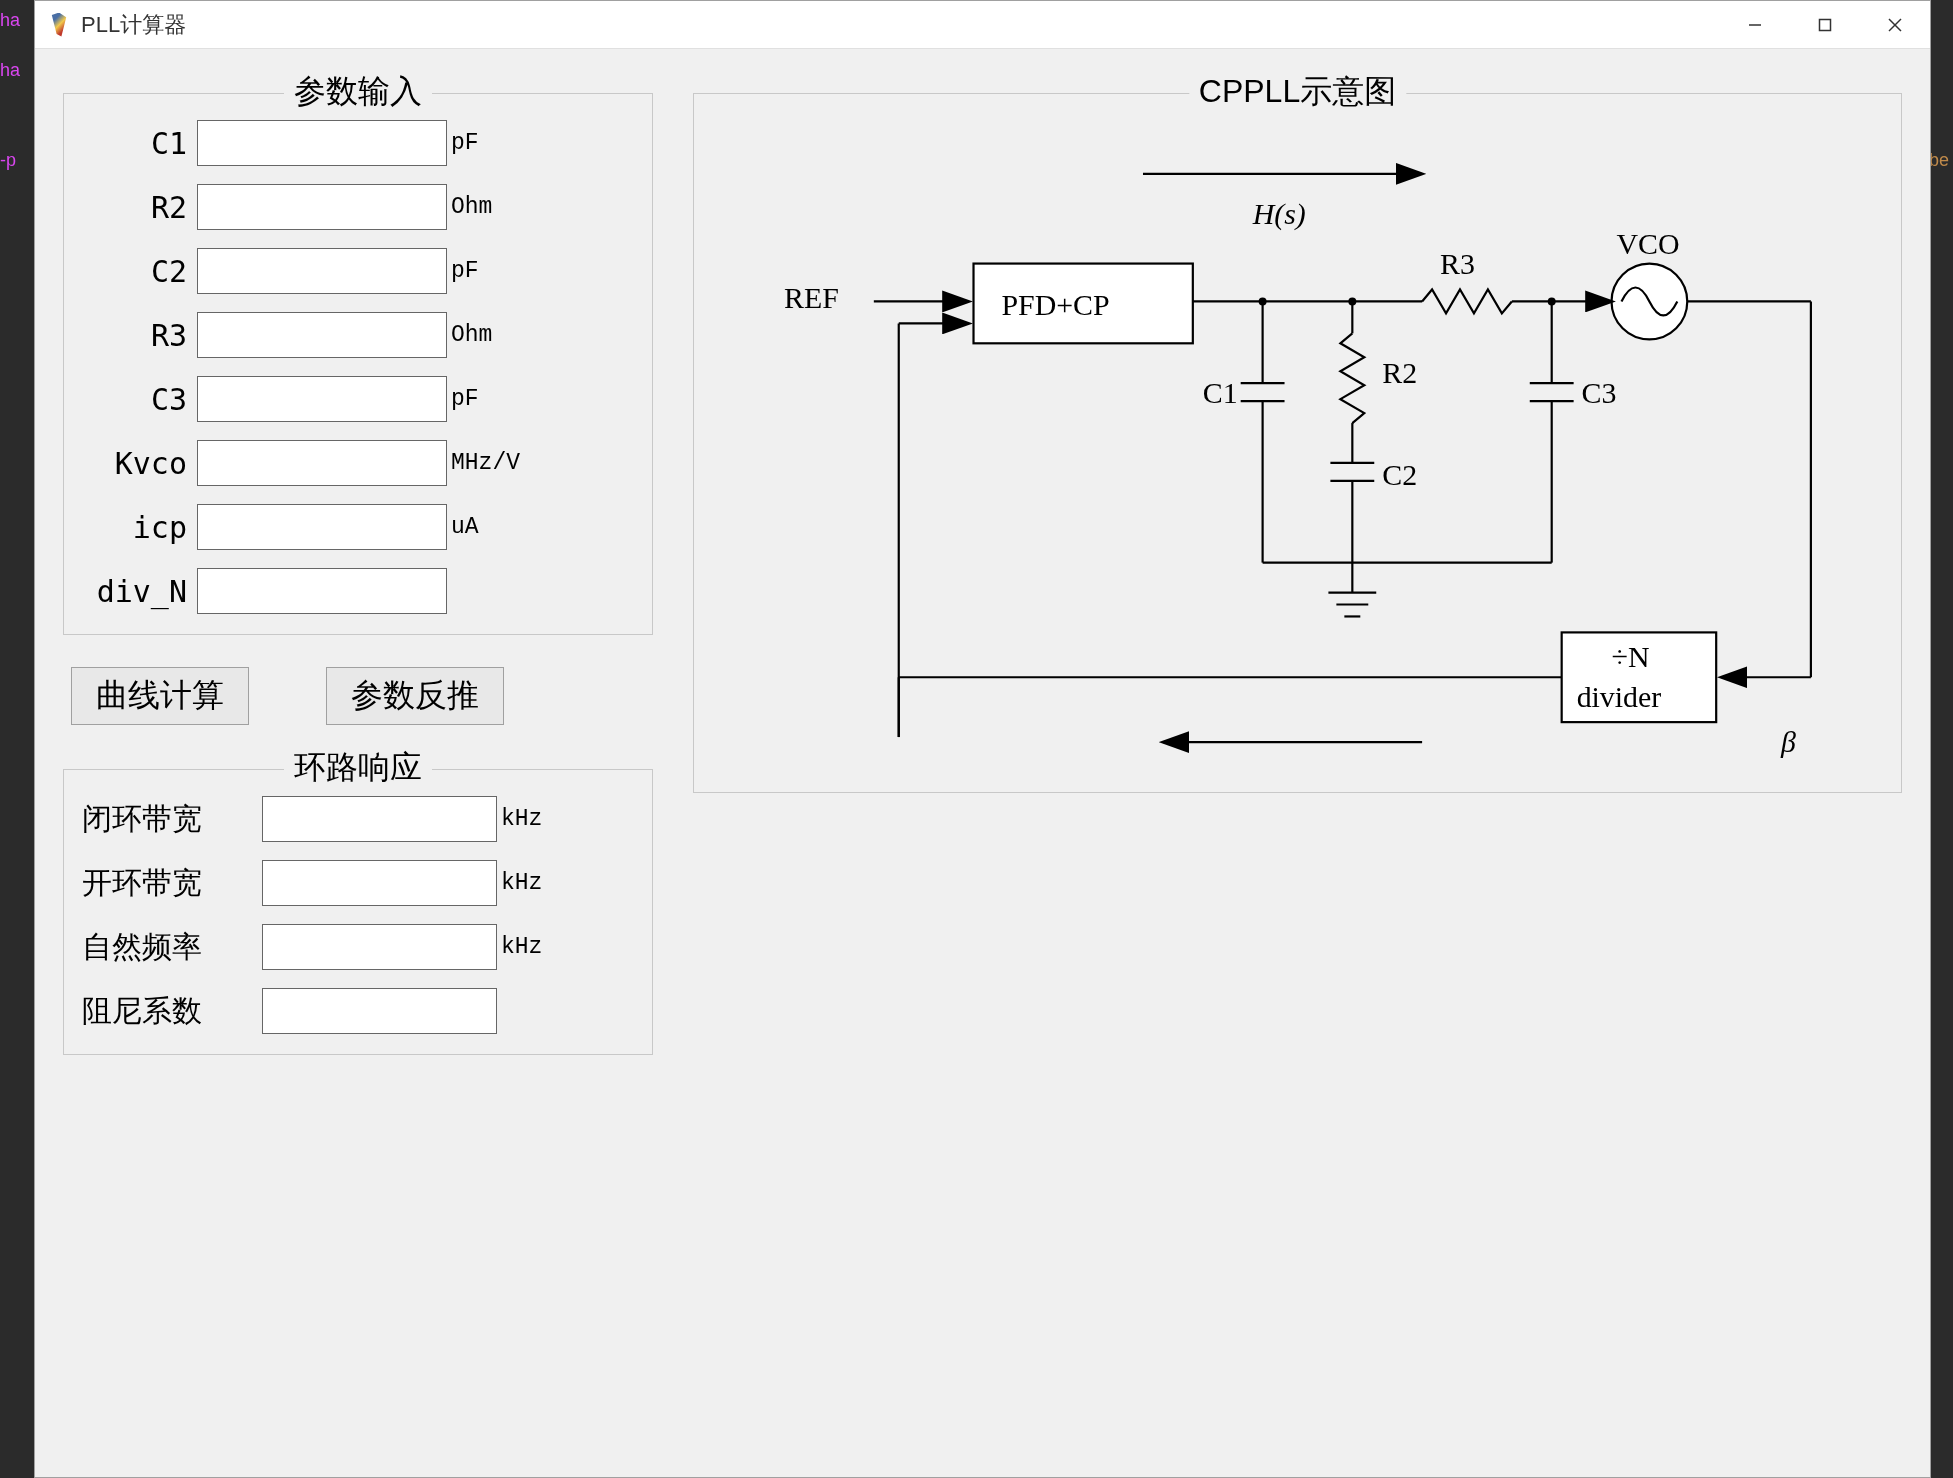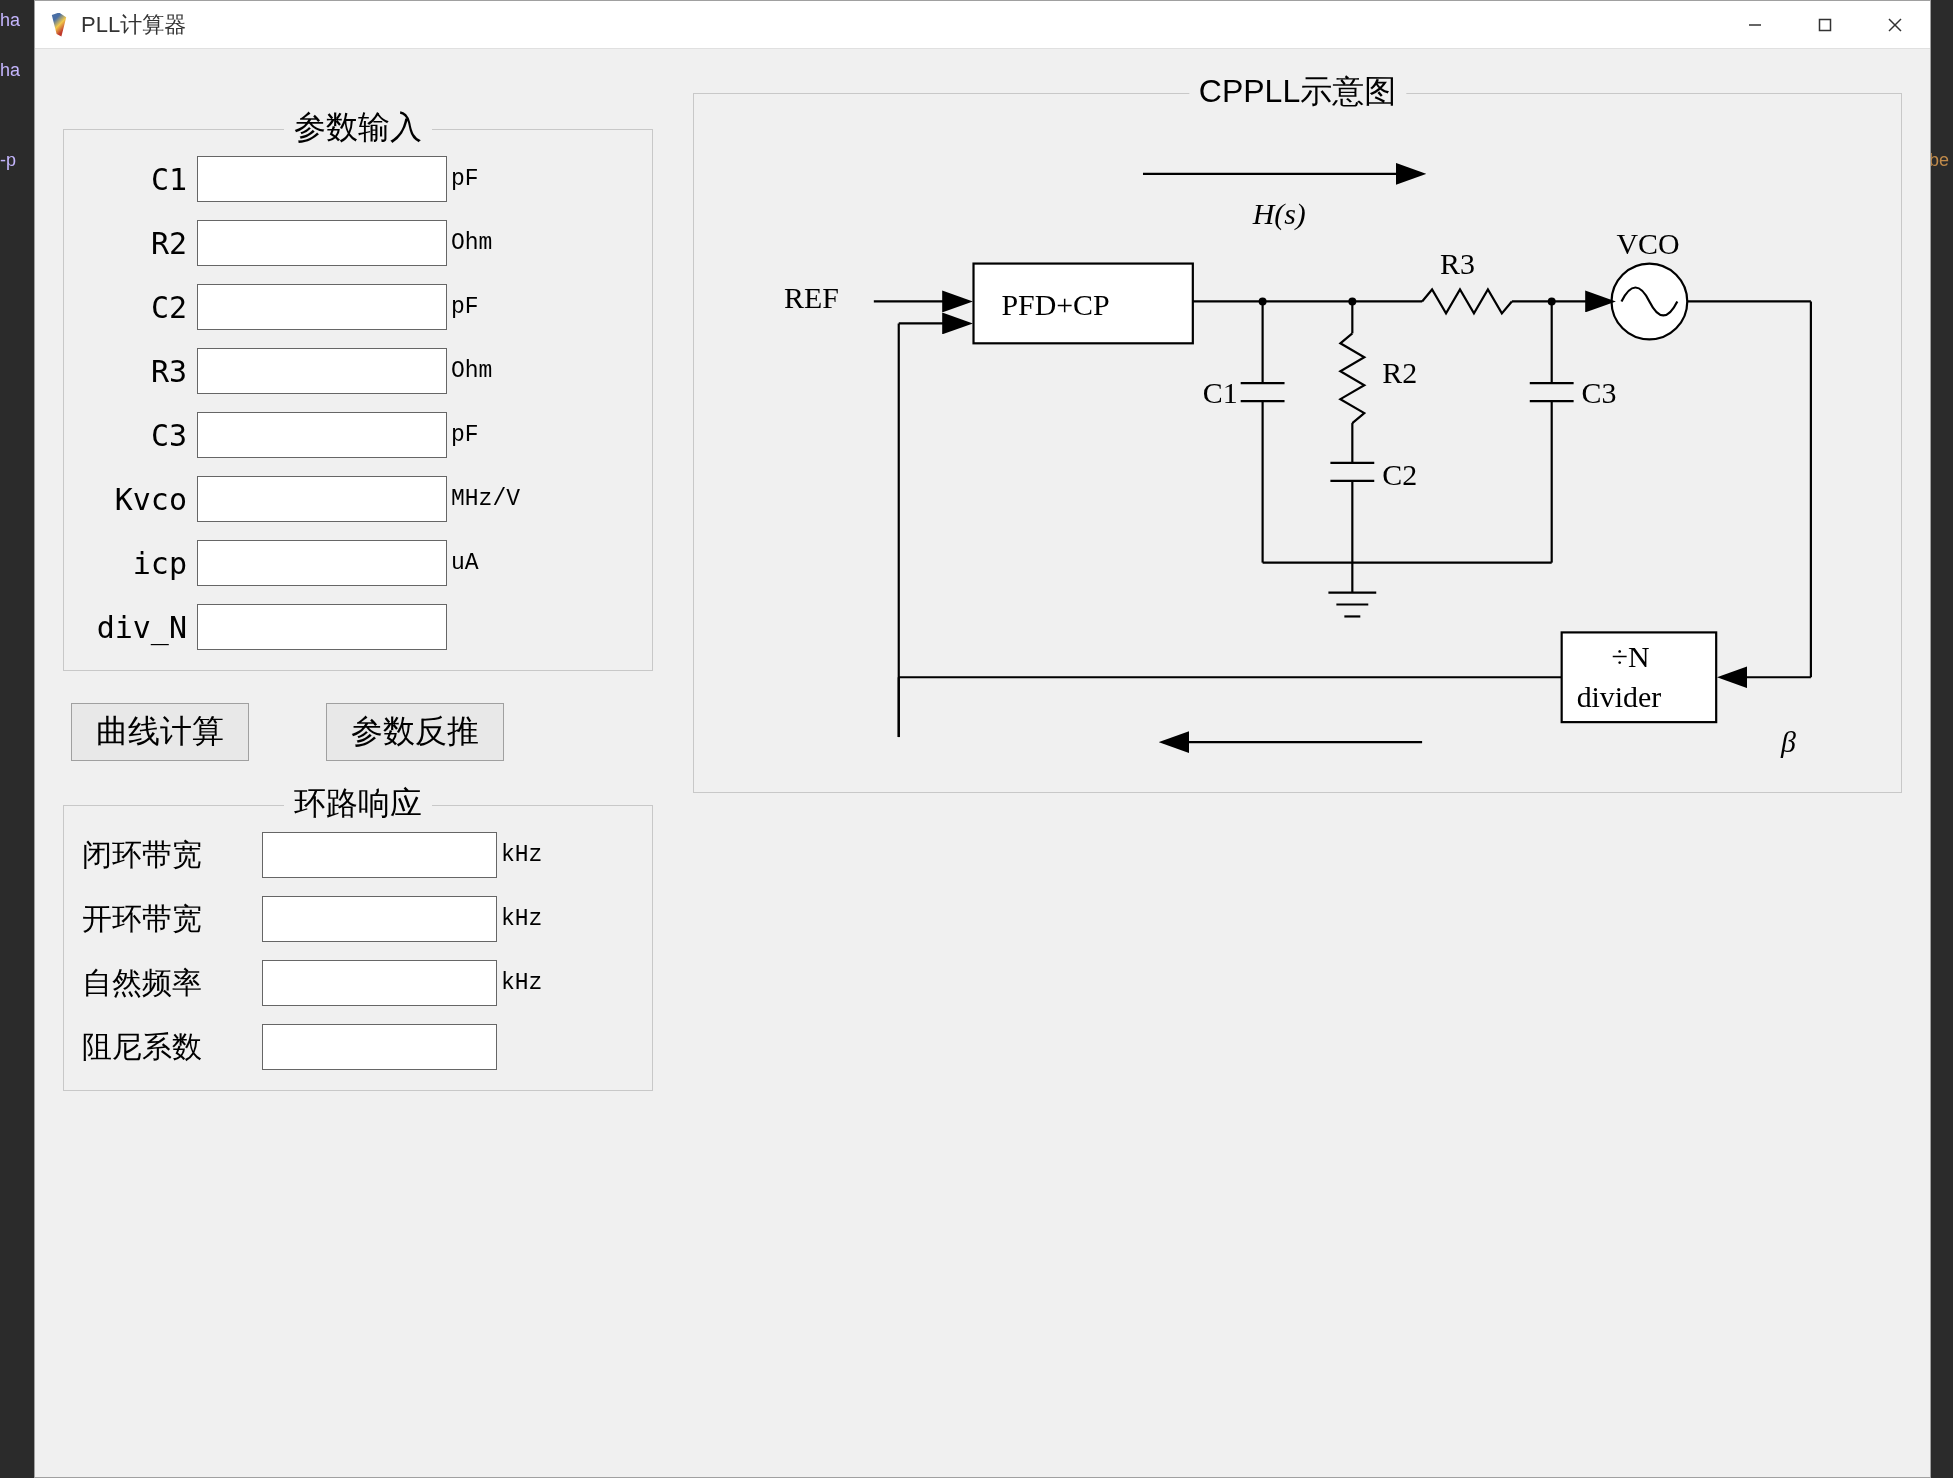--- a/index.html
+++ b/index.html
@@ -6,21 +6,21 @@
     body {
       font-family: "Microsoft YaHei", "SimSun", sans-serif;
       background: #2b2b2b;
       width: 1953px;
       height: 1478px;
       position: relative;
       overflow: hidden;
     }
     .background-hint {
       position: absolute;
-      color: #c4b5fd;
+      color: #d946ef;
       font-size: 18px;
     }
     .window {
       position: absolute;
       left: 34px;
       top: 0;
       width: 1897px;
       height: 1478px;
       background: #f0f0f0;
       border: 1px solid #a0a0a0;
@@ -60,21 +60,20 @@
       flex: 1;
       display: flex;
       padding: 30px 28px;
       gap: 40px;
       background: #f0f0f0;
     }
     .left-col {
       width: 590px;
       display: flex;
       flex-direction: column;
-      margin-top: 36px;
     }
     .group {
       position: relative;
       border: 1px solid #c8c8c8;
       padding: 26px 18px 20px 18px;
       margin-bottom: 18px;
     }
     .group-title {
       position: absolute;
       top: -24px;

